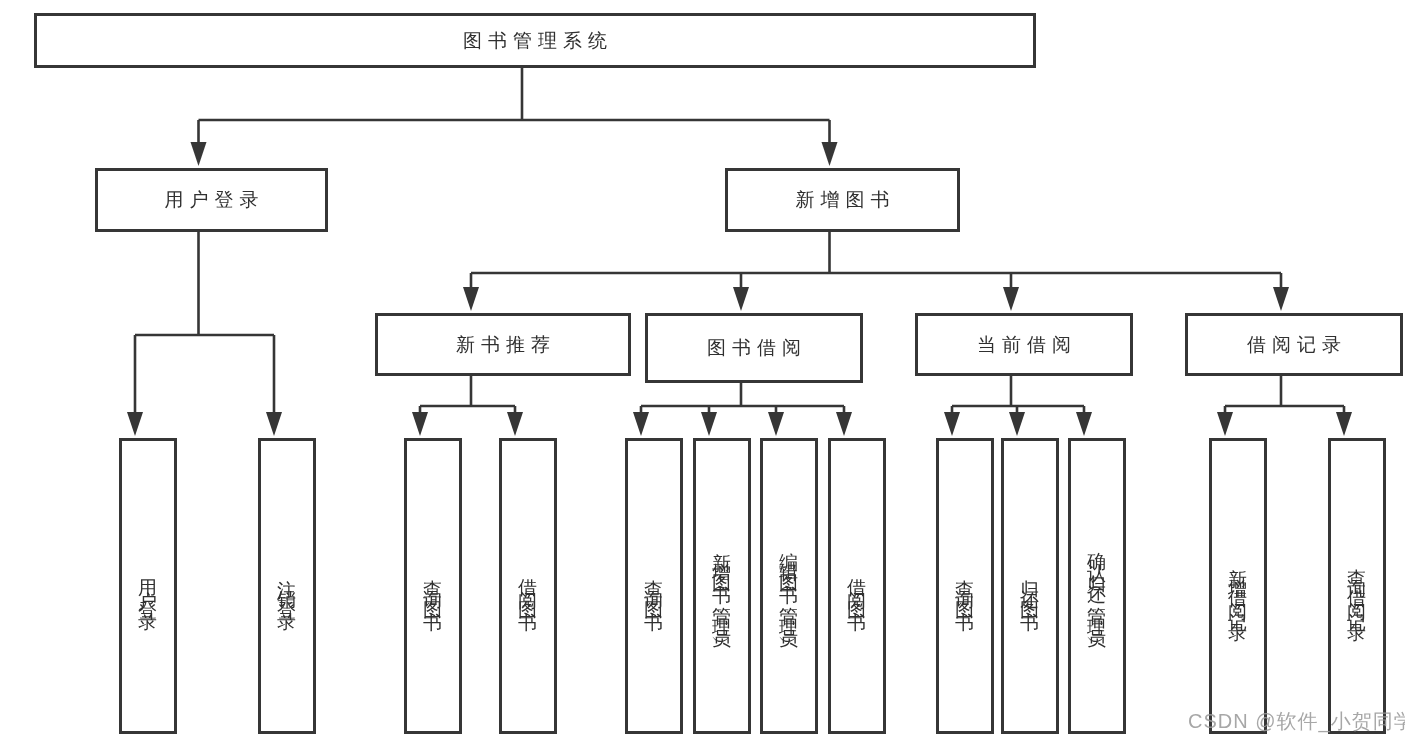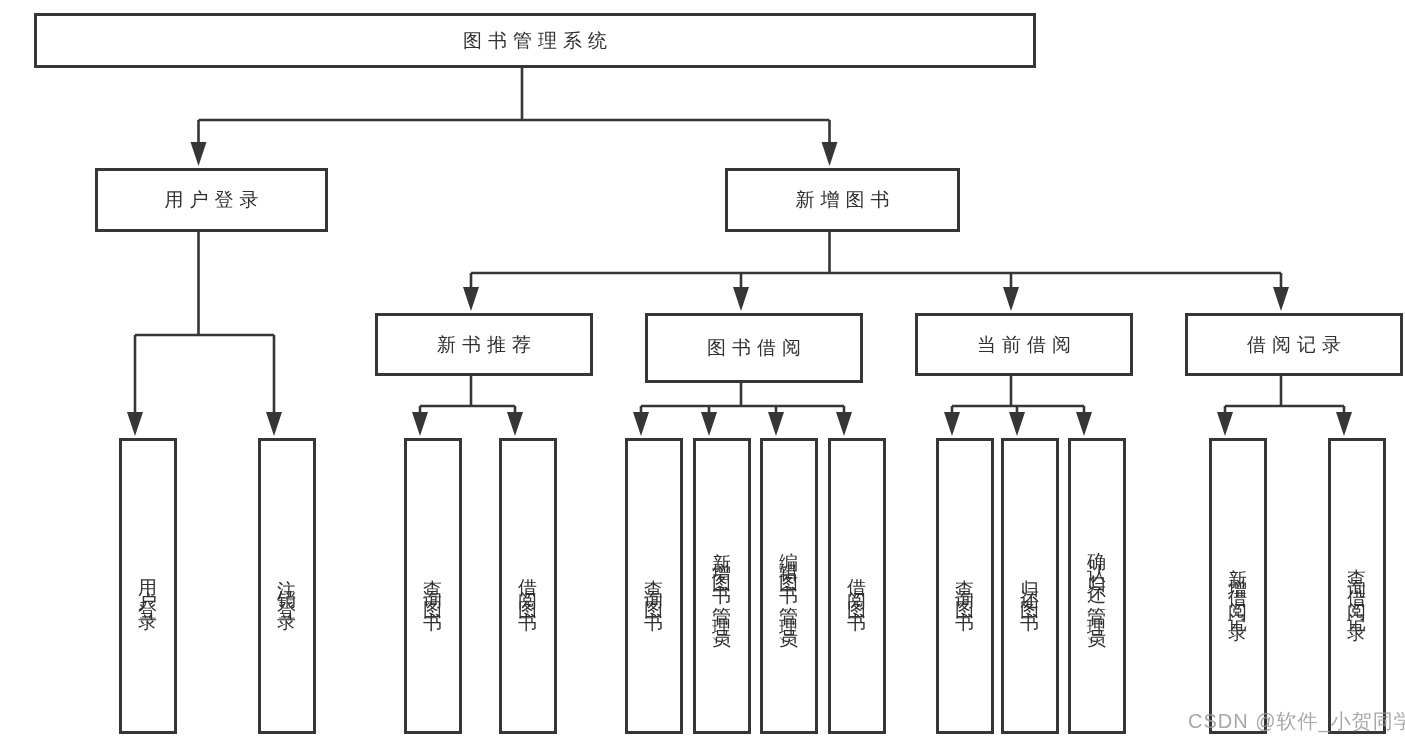--- a/index.html
+++ b/index.html
@@ -97,21 +97,21 @@
     <span class="lbl">图书管理系统</span>
   </div>
 
   <div class="node" style="left:82px;top:168px;width:233px;height:64px;">
     <span class="lbl">用户登录</span>
   </div>
   <div class="node" style="left:712px;top:168px;width:235px;height:64px;">
     <span class="lbl">新增图书</span>
   </div>
 
-  <div class="node" style="left:362px;top:313px;width:218px;height:63px;">
+  <div class="node" style="left:362px;top:313px;width:256px;height:63px;">
     <span class="lbl">新书推荐</span>
   </div>
   <div class="node" style="left:632px;top:313px;width:218px;height:70px;">
     <span class="lbl">图书借阅</span>
   </div>
   <div class="node" style="left:902px;top:313px;width:218px;height:63px;font-family:Liberation Mono, monospace;">
     <span class="lbl">当前借阅</span>
   </div>
   <div class="node" style="left:1172px;top:313px;width:218px;height:63px;align-items:center;">
     <span class="lbl">借阅记录</span>

